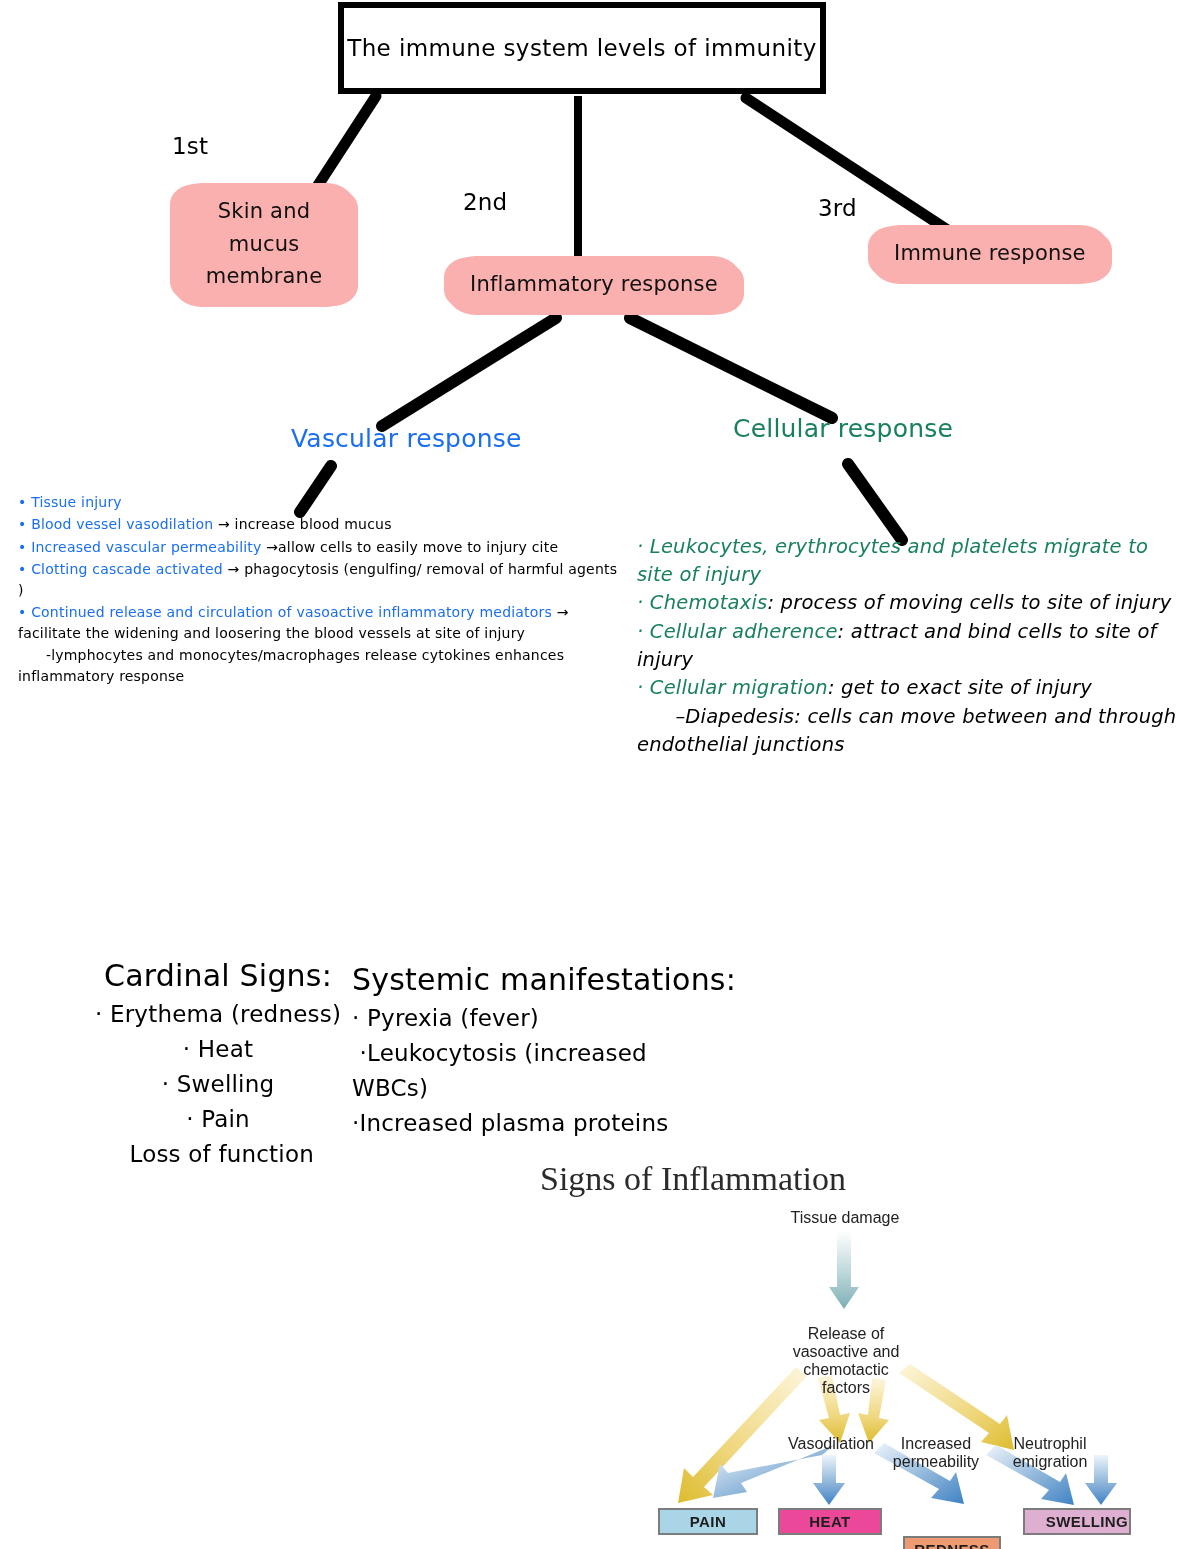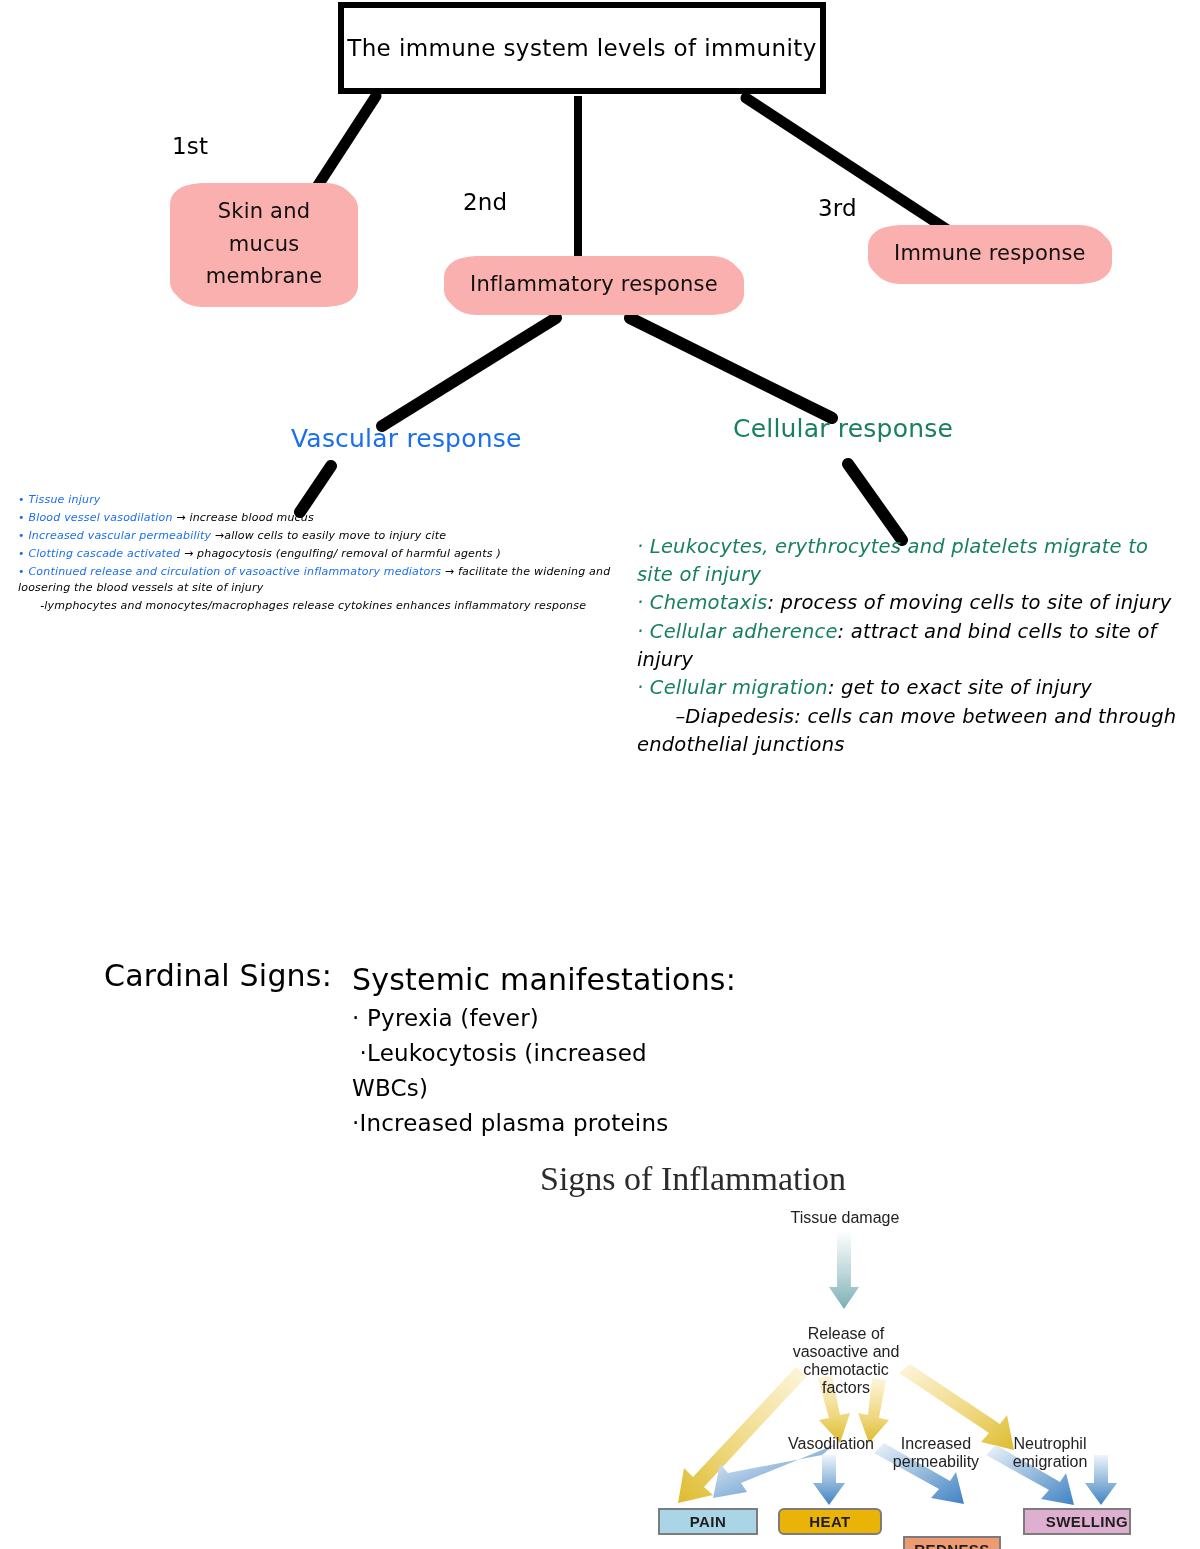--- a/index.html
+++ b/index.html
@@ -67,21 +67,21 @@
   .cellular { color: #19805f; }
 
   
   .notes { font-size: 15.5px; line-height: 1.46; }
   .notes .b { color: #1a6ef0; }
   .notes .g { color: #19805f; }
   .notes p { margin: 0 0 2px 0; }
   .bullet { }
 
   #vascular-notes { left: 18px; top: 492px; width: 600px; }
-  #vascular-notes p { font-size: 11px; font-style: italic; }
+  #vascular-notes p { font-size: 14px; }
 
   #cellular-notes { left: 637px; top: 533px; width: 545px; font-size: 19.5px; line-height: 1.42; font-style: italic; }
   #cellular-notes p { margin: 0 0 1px 0; }
 
   
   .col-title { font-size: 30px; margin-bottom: 4px; white-space: nowrap; }
   .col-list { font-size: 23px; line-height: 1.52; }
   #cardinal-signs { left: 88px; top: 958px; width: 260px; text-align: center; }
   #systemic-manifestations { left: 352px; top: 962px; width: 370px; }
 
@@ -117,21 +117,21 @@
     font-family: "Liberation Sans", sans-serif;
     font-size: 15px;
     font-weight: bold;
     color: #1e1e1e;
     display: flex;
     align-items: center;
     justify-content: center;
     letter-spacing: .4px;
   }
   #box-pain     { background: #a9d5e7; }
-  #box-heat     { background: #eab308; border-radius: 6px; }
+  #box-heat     { background: #ec4899; }
   #box-redness  { background: #ee9b73; margin-top: 28px; }
   #box-swelling { background: #deafd1; padding-left: 20px; }
 </style>
 </head>
 <body>
 
 <div class="abs hand" id="title-box">
   <span class="t">The immune system levels of immunity</span>
 </div>
 
@@ -211,20 +211,27 @@
     <span class="bullet g">·</span>
     <span class="g">Cellular migration</span><span>: get to exact site of injury</span>
   </p>
   <p>
     <span>&nbsp;&nbsp;&nbsp;&nbsp;&nbsp;&nbsp;–Diapedesis: cells can move between and through endothelial junctions</span>
   </p>
 </div>
 
 <div class="abs hand" id="cardinal-signs">
   <div class="col-title">Cardinal Signs:</div>
+  <div class="col-list">
+    <div>· Erythema (redness)</div>
+    <div>· Heat</div>
+    <div>· Swelling</div>
+    <div>· Pain</div>
+    <div>&nbsp;Loss of function</div>
+  </div>
 </div>
 
 <div class="abs hand" id="systemic-manifestations">
   <div class="col-title">Systemic manifestations:</div>
   <div class="col-list">
     <div>· Pyrexia (fever)</div>
     <div>&nbsp;·Leukocytosis (increased WBCs)</div>
     <div>·Increased plasma proteins</div>
   </div>
 </div>

